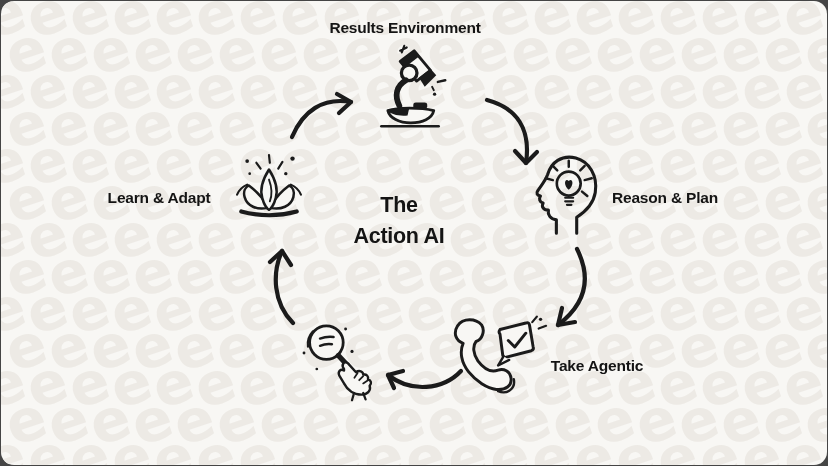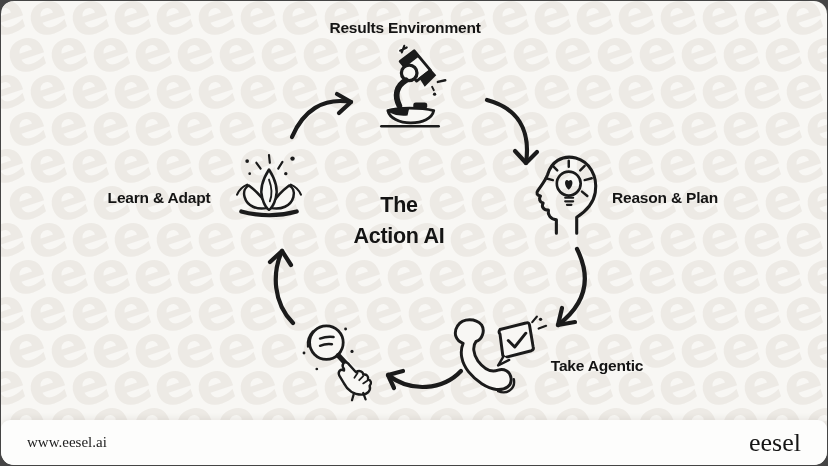--- a/index.html
+++ b/index.html
@@ -406,18 +406,14 @@
   </svg>
   <svg class="el" style="left:380px;top:356px;" width="84" height="44" viewBox="0 0 84 44">
     <path class="ink" stroke-width="4.2" d="M80 14 C62 33 30 36 7 18"></path>
     <path class="ink" stroke-width="4.2" d="M7 18 L22 14 M7 18 L13 31"></path>
   </svg>
   <svg class="el" style="left:248px;top:244px;" width="54" height="82" viewBox="0 0 54 82">
     <path class="ink" stroke-width="4.2" d="M44 78 C24 58 23 28 33 6"></path>
     <path class="ink" stroke-width="4.2" d="M33 6 L21 17 M33 6 L42 20"></path>
   </svg>
 
-  <div class="footer">
-    <span class="site">www.eesel.ai</span>
-    <span class="brand">eesel</span>
-  </div>
 
 </div>
 
 </body></html>

